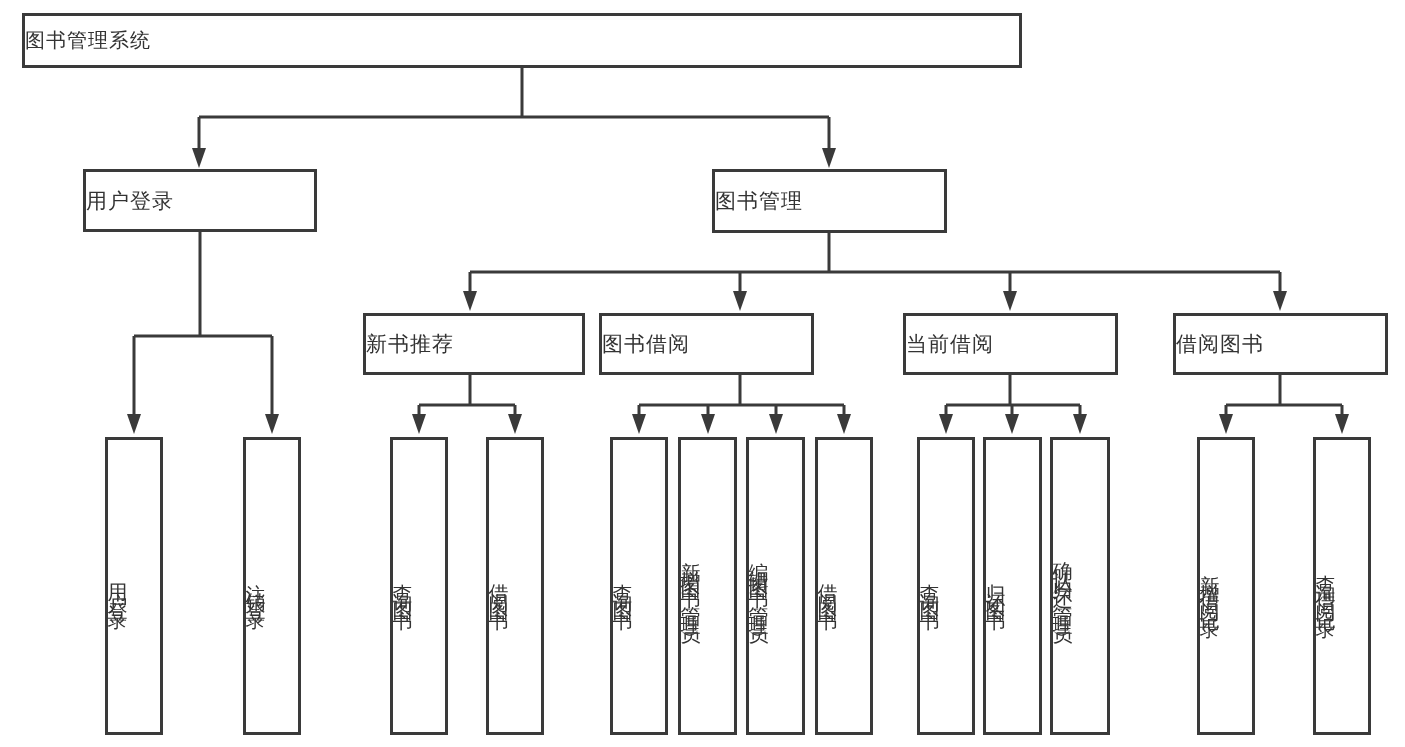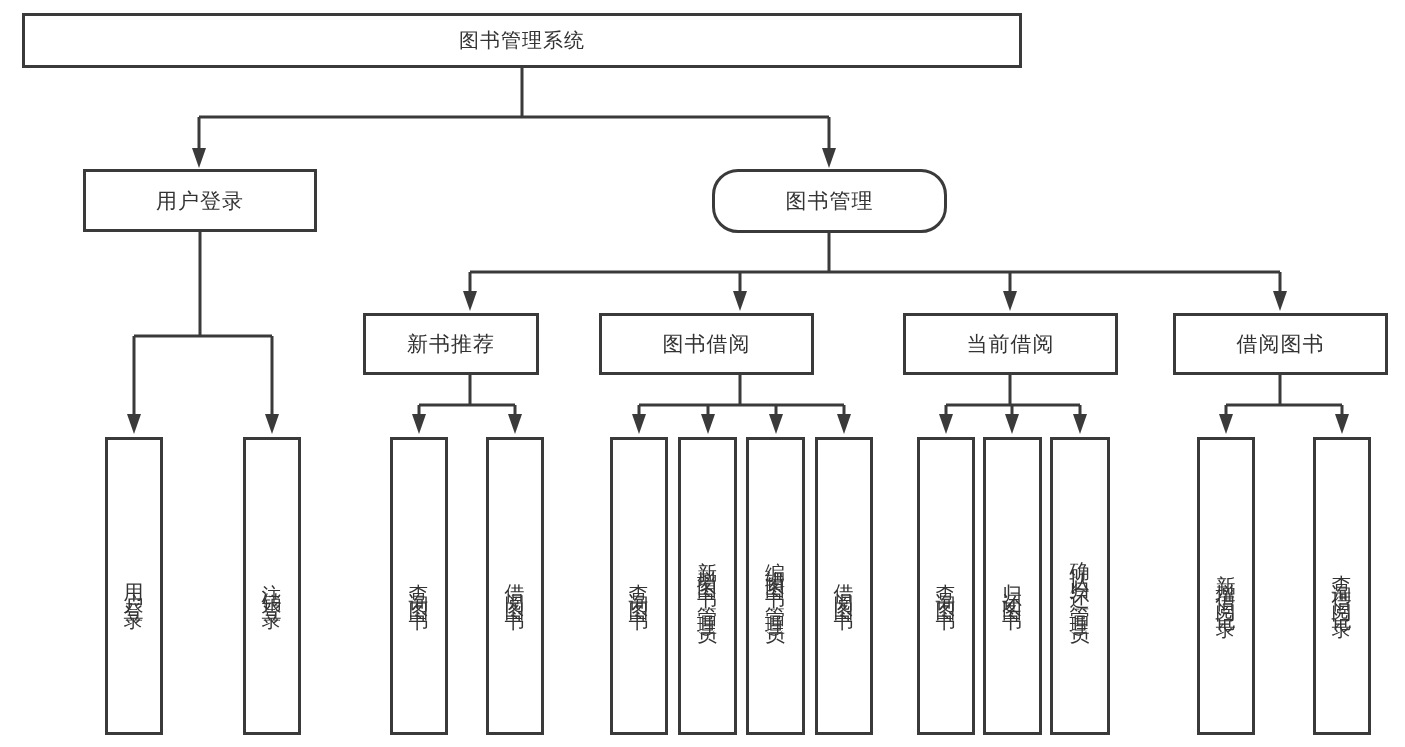--- a/index.html
+++ b/index.html
@@ -20,21 +20,21 @@
     position:absolute;left:0;top:0;
     color:var(--line);
   }
   .box{
     position:absolute;
     box-sizing:border-box;
     border:3px solid var(--line);
     background:#fff;
     display:flex;
     align-items:center;
-    justify-content:center;
+    justify-content:flex-start;
     color:var(--text);
   }
   .hbox{font-size:21px;letter-spacing:1px;}
   .hbox.top{font-size:20px;}
   .vbox{width:58px;top:437px;height:298px;}
   .vtext{
     writing-mode:vertical-lr;
     text-orientation:mixed;
     font-size:20px;
     letter-spacing:9px;
@@ -92,25 +92,25 @@
     </g>
   </svg>
 
   <div class="box hbox top" style="left:22px;top:13px;width:1000px;height:55px;">
     <span>图书管理系统</span>
   </div>
 
   <div class="box hbox" style="left:83px;top:169px;width:234px;height:63px;">
     <span>用户登录</span>
   </div>
-  <div class="box hbox" style="left:712px;top:169px;width:235px;height:64px;border-radius:26px;">
+  <div class="box hbox" style="left:712px;top:169px;width:235px;height:64px;">
     <span>图书管理</span>
   </div>
 
-  <div class="box hbox" style="left:363px;top:313px;width:176px;height:62px;">
+  <div class="box hbox" style="left:363px;top:313px;width:222px;height:62px;">
     <span>新书推荐</span>
   </div>
   <div class="box hbox" style="left:599px;top:313px;width:215px;height:62px;">
     <span>图书借阅</span>
   </div>
   <div class="box hbox" style="left:903px;top:313px;width:215px;height:62px;">
     <span>当前借阅</span>
   </div>
   <div class="box hbox" style="left:1173px;top:313px;width:215px;height:62px;">
     <span>借阅图书</span>

